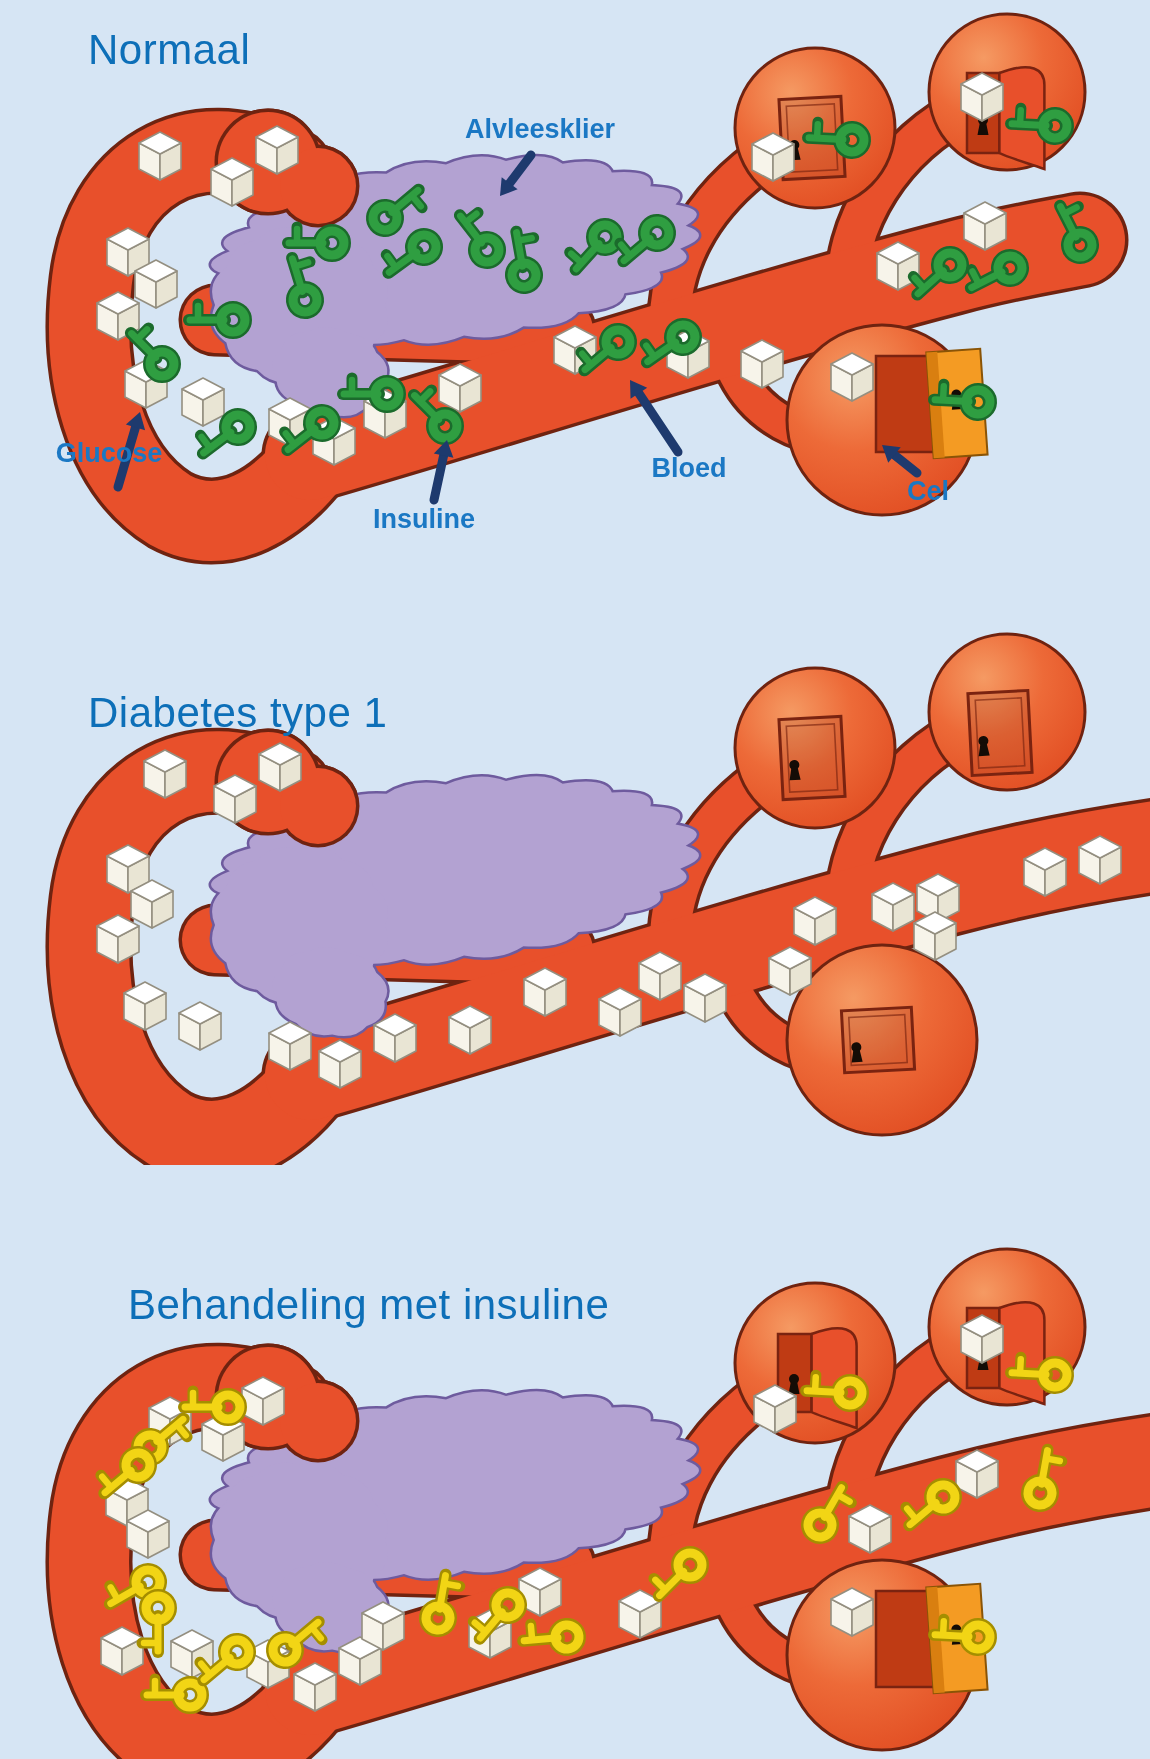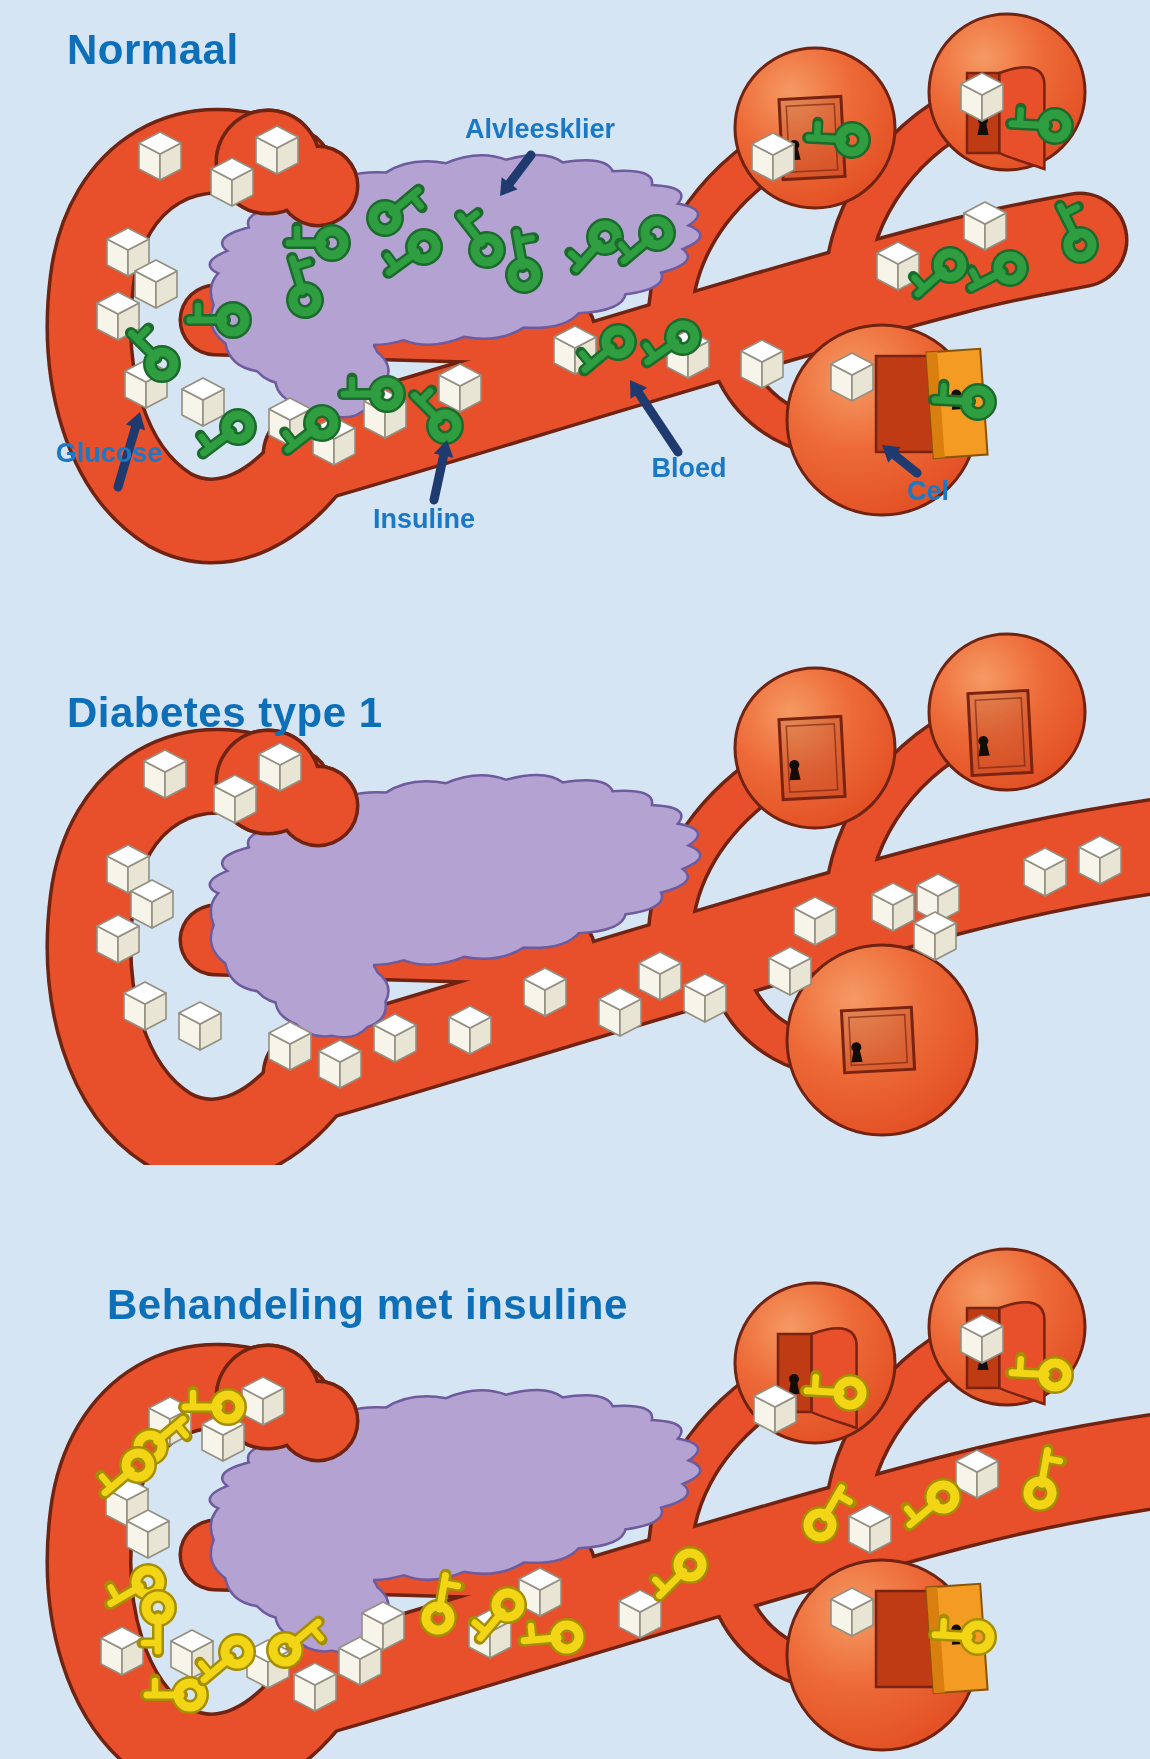--- a/index.html
+++ b/index.html
@@ -4,22 +4,22 @@
 <style>
   html,body{margin:0;padding:0;}
   body{
     width:1150px;height:1759px;
     font-family:"Liberation Sans",sans-serif;
     overflow:hidden;
   }
   main{display:block;width:1150px;height:1759px;position:relative;}
   section.panel{position:relative;width:1150px;overflow:hidden;}
   section.panel h2{
-    position:absolute;left:67px;margin:0;
-    font-size:42px;font-weight:700;letter-spacing:0.5px;
+    position:absolute;left:88px;margin:0;
+    font-size:42px;font-weight:400;letter-spacing:0.5px;
     z-index:5;
   }
   #panel-0 h2{top:26px;}
   #panel-1 h2{top:104px;}
   #panel-2 h2{top:116px;}
   section.panel svg{position:absolute;left:0;top:0;display:block;}
 </style>
 </head>
 <body style="background: rgb(214, 229, 244);">
 

